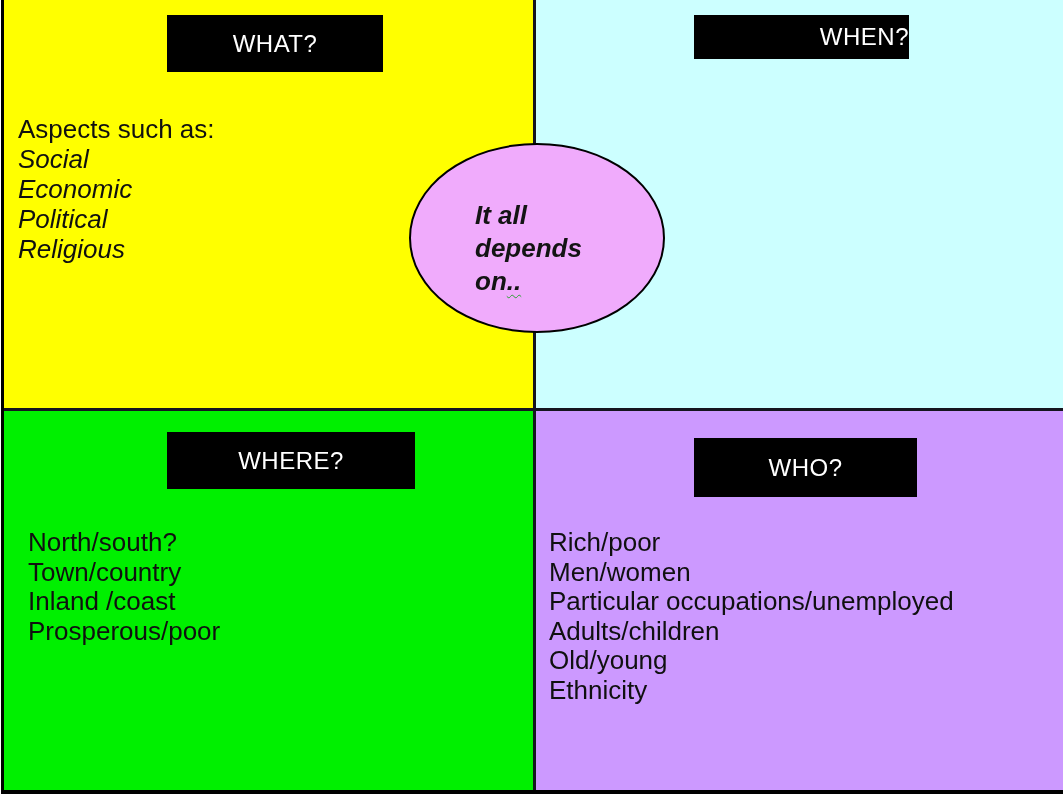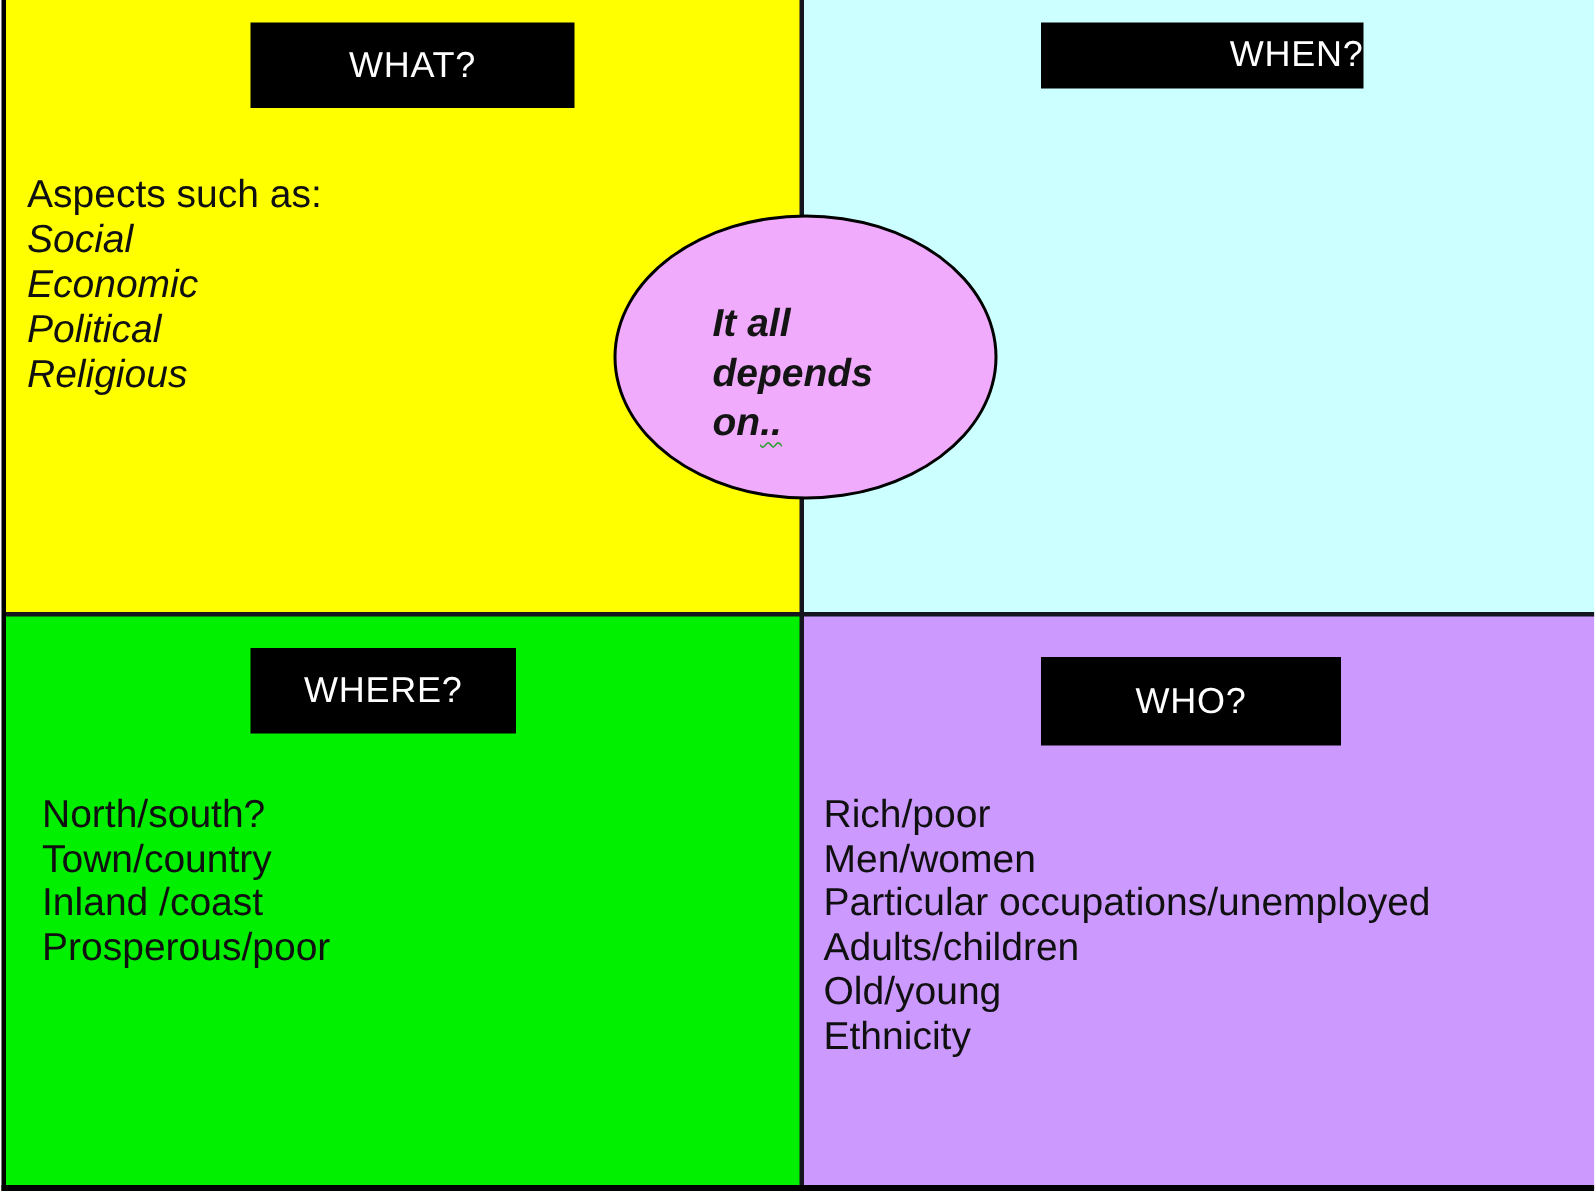--- a/index.html
+++ b/index.html
@@ -32,22 +32,22 @@
     background: #000000;
     color: #ffffff;
     font-size: 24px;
     letter-spacing: 0.5px;
     display: flex;
     align-items: center;
     justify-content: center;
   }
   .box-what  { left: 163px; top: 15px;  width: 216px; height: 57px; }
   .box-when  { left: 690px; top: 15px;  width: 215px; height: 44px; justify-content: flex-end; }
-  .box-where { left: 163px; top: 432px; width: 177px; height: 57px; }
-  .box-who   { left: 690px; top: 438px; width: 200px; height: 59px; align-items: center; }
+  .box-where { left: 163px; top: 432px; width: 248px; height: 57px; }
+  .box-who   { left: 690px; top: 438px; width: 223px; height: 59px; align-items: center; }
 
   .textblock { position: absolute; font-size: 26px; color: #101010; white-space: nowrap; }
   .tb-what  { left: 14px;  top: 114px; line-height: 30px; }
   .tb-when  { left: 712px; top: 123px; line-height: 29px; }
   .tb-where { left: 24px;  top: 528px; line-height: 29.5px; }
   .tb-who   { left: 545px; top: 528px; line-height: 29.5px; }
   .italic-line { font-style: italic; }
 
   .bubble {
     position: absolute;

